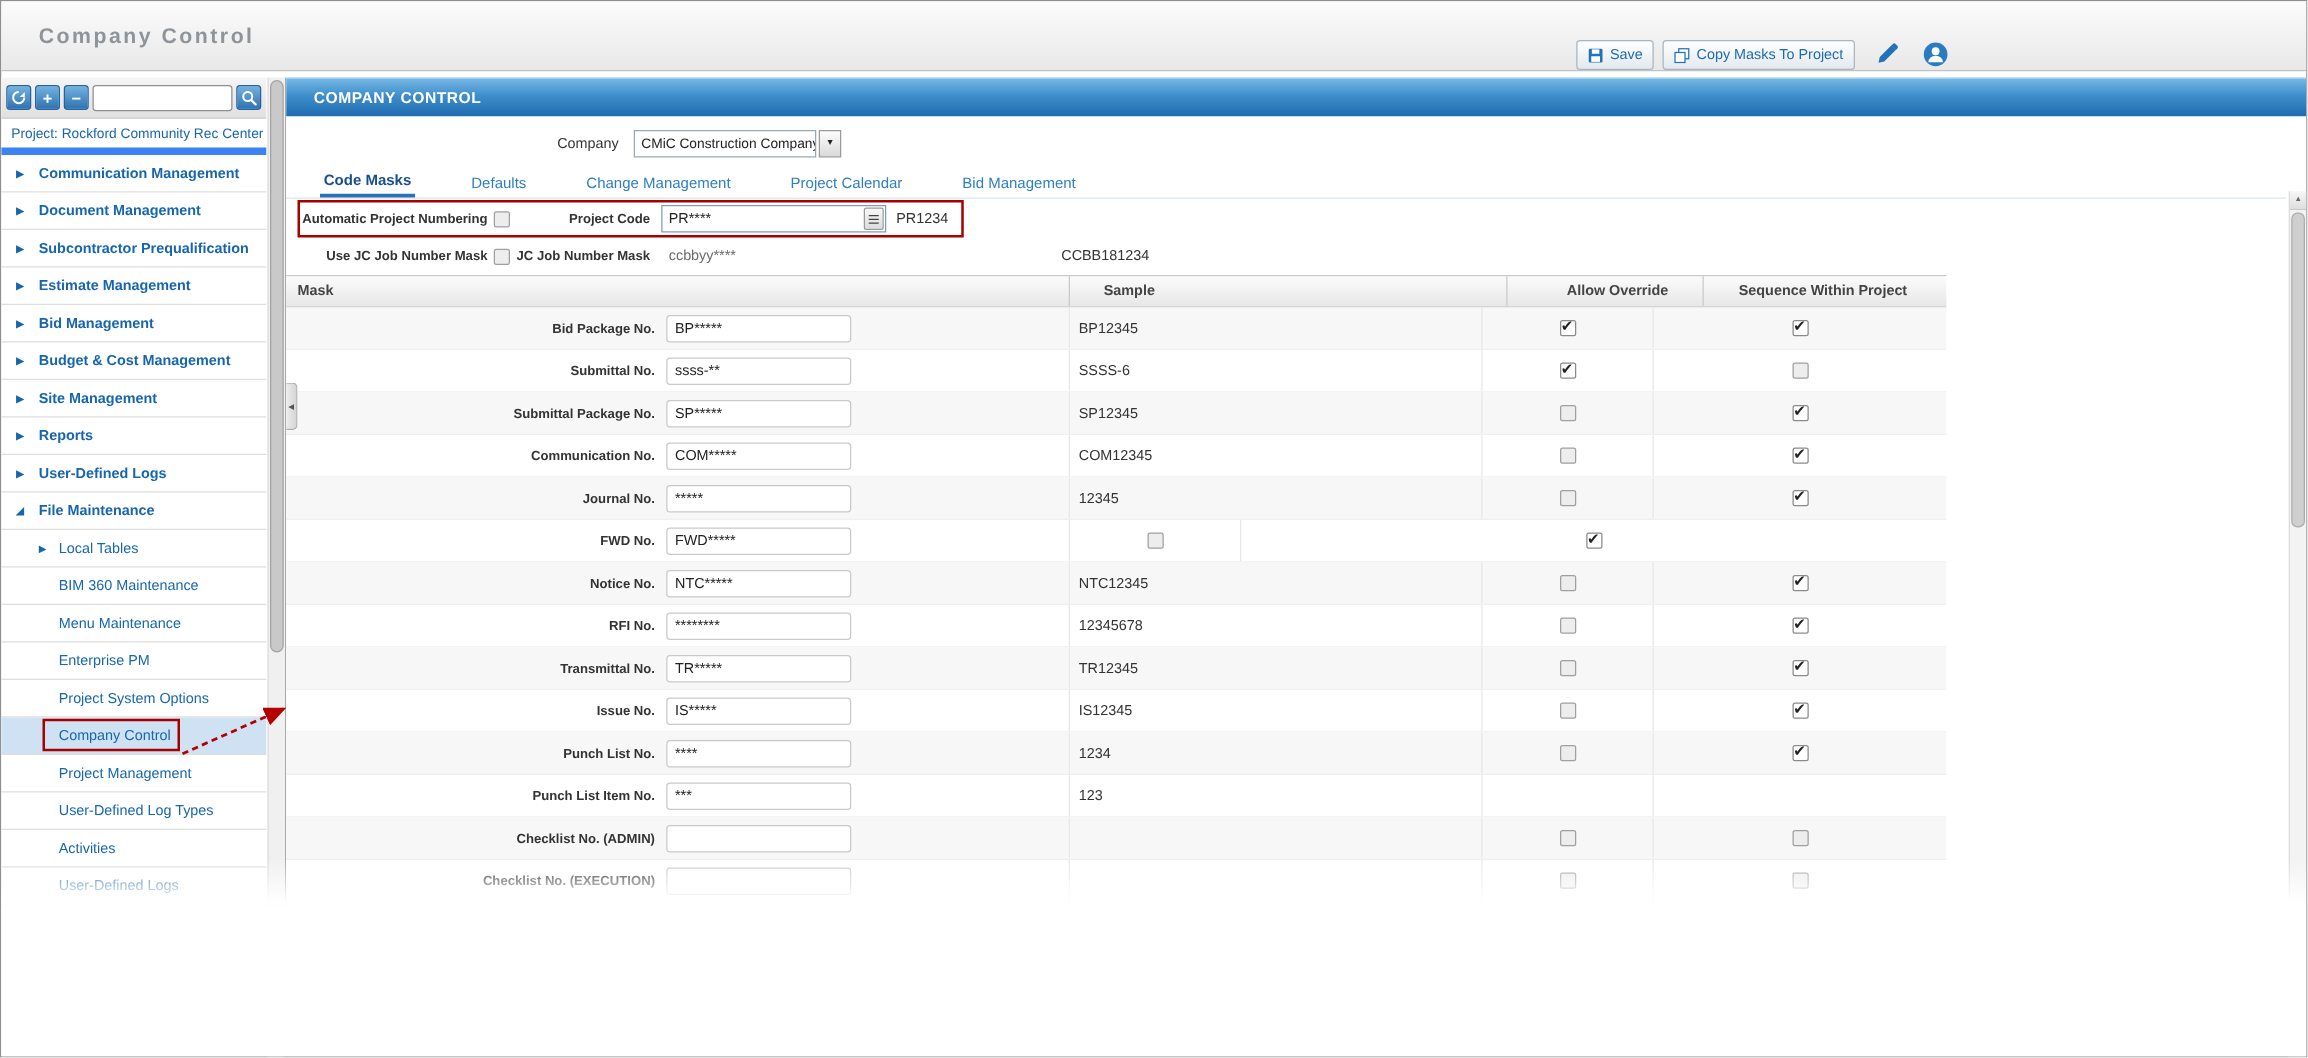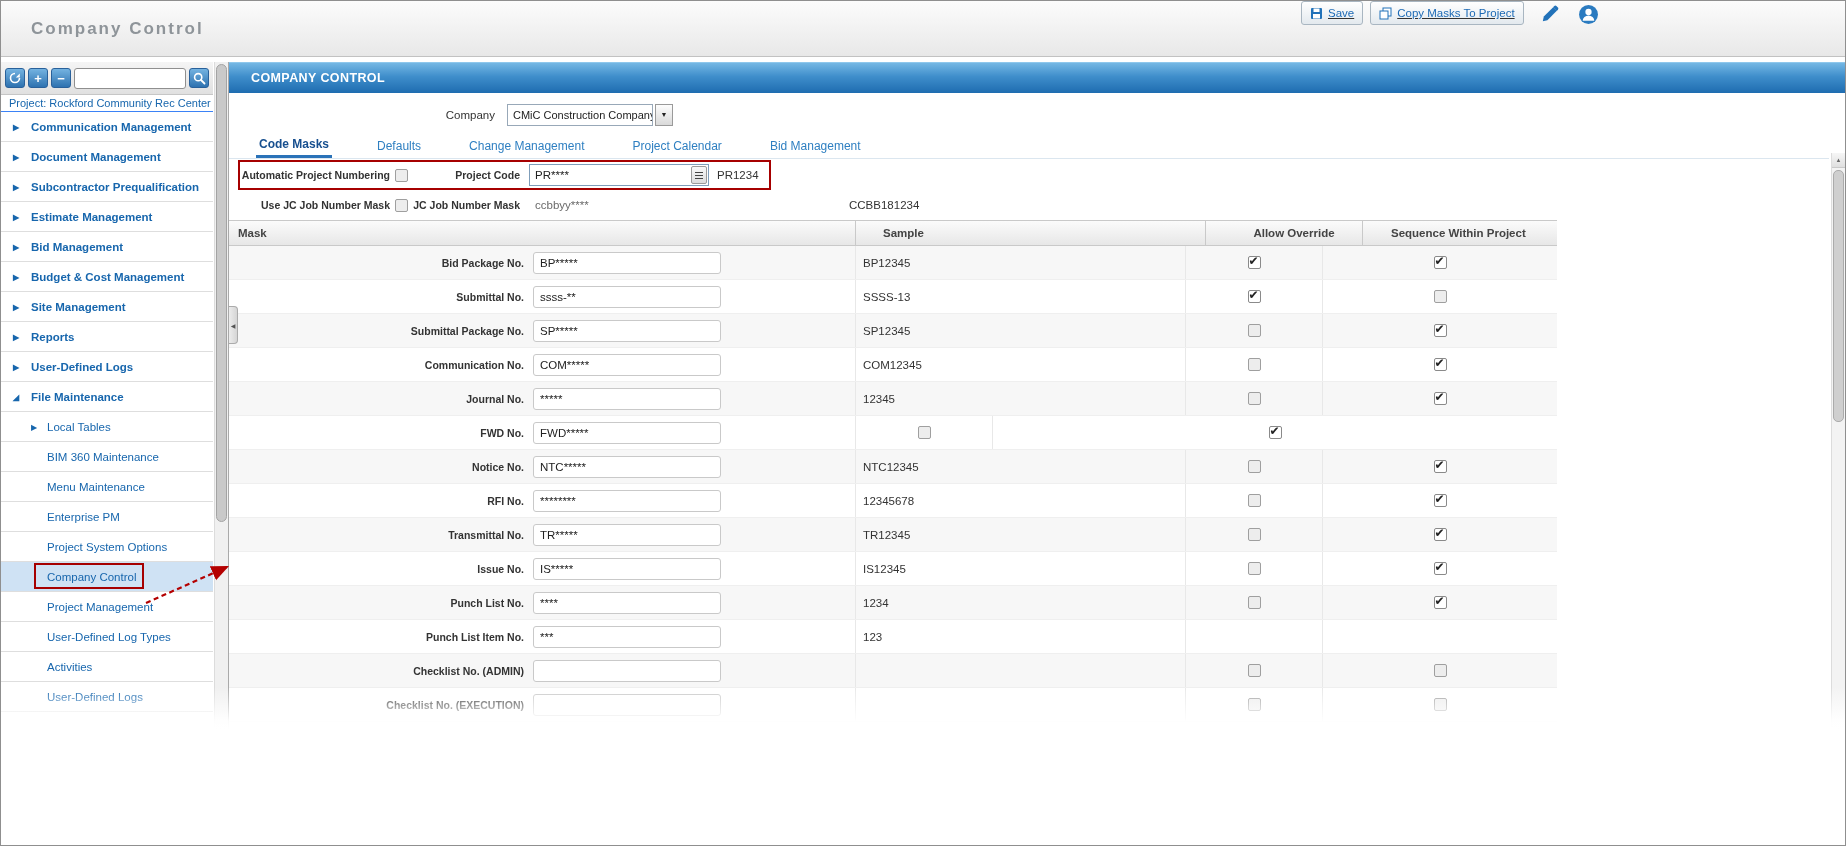--- a/index.html
+++ b/index.html
@@ -4,34 +4,34 @@
 <style>
   * { margin:0; padding:0; box-sizing:border-box; }
   html,body { background:#fff; }
   body { font-family:"Liberation Sans", sans-serif; color:#333; }
 
   .app { position:relative; width:1846px; height:846px; border:1px solid #8f8f8f; background:#fff; overflow:hidden; }
 
   
   .topbar { height:56px; background:linear-gradient(#fcfcfc,#e8e8e8); border-bottom:1px solid #c2c2c2; position:relative; display:flex; align-items:center; }
   .logo { margin-left:30px; font-size:17px; font-weight:bold; letter-spacing:2px; color:#8e9499; white-space:nowrap; }
-  .topbar-actions { position:absolute; left:1300px; top:0; height:100%; display:flex; align-items:flex-start; gap:7px;text-decoration:underline; }
+  .topbar-actions { position:absolute; left:1260px; top:0; height:100%; display:flex; align-items:flex-end; gap:7px; }
   .tb-btn { display:inline-flex; align-items:center; gap:5px; height:24px; padding:0 8px; background:linear-gradient(#ffffff,#e3e9ee); border:1px solid #a9b6c1; border-radius:3px; color:#1d6ab5; font-size:11.5px; font-family:inherit; cursor:pointer; white-space:nowrap; }
   .tb-icon-btn { width:26px; height:26px; display:inline-flex; align-items:center; justify-content:center; background:none; border:none; cursor:pointer; margin-left:6px; }
 
   
   .body-wrap { display:flex; height:789px; padding-top:5px; }
 
   
   .sidebar { width:228px; flex:none; position:relative; border-right:1px solid #a9a9a9; background:#fff; }
   .sidebar-inner { margin-right:15px; }
   .side-toolbar { height:33px; background:linear-gradient(#f5f5f5,#e0e0e0); border-bottom:1px solid #c6c6c6; display:flex; align-items:center; gap:3px; padding:0 4px; }
   .mini-btn { width:20px; height:20px; flex:none; border:1px solid #29619b; border-radius:3px; background:linear-gradient(#74b3e1,#2e72b0); color:#fff; display:inline-flex; align-items:center; justify-content:center; font-size:13px; font-weight:bold; line-height:1; cursor:pointer; font-family:inherit; }
   .side-search { flex:1; min-width:0; height:21px; border:1px solid #8f8f8f; border-radius:3px; padding:0 6px; font-size:11.5px; font-family:inherit; }
-  .project-row { height:17px; display:flex; align-items:center; padding:0 8px; border-bottom:1px solid #3b82f6; color:#1766ad; font-size:11px; white-space:nowrap; }
+  .project-row { height:29px; display:flex; align-items:center; padding:0 8px; border-bottom:6px solid #3b82f6; color:#1766ad; font-size:11px; white-space:nowrap; }
   .menu-item { height:30px; display:flex; align-items:center; border-bottom:1px solid #dedede; color:#1766ad; font-size:11.5px; position:relative; cursor:pointer; white-space:nowrap; }
   .menu-item.bold { font-weight:bold; }
   .menu-item.lvl1 { padding-left:30px; }
   .menu-item.lvl2, .menu-item.lvl3 { padding-left:46px; }
   .tri { position:absolute; font-size:8px; top:50%; transform:translateY(-50%); color:#1766ad; }
   .lvl1 .tri { left:12px; }
   .lvl2 .tri { left:30px; }
   .menu-item.selected { background:#cfe2f4; }
   .sel-outline { position:absolute; left:33px; top:1px; width:110px; height:26px; border:2px solid #a60000; pointer-events:none; }
   .side-scroll { position:absolute; top:0; right:0; width:14px; height:100%; background:#f0f0f0; border-left:1px solid #dcdcdc; }
@@ -76,21 +76,21 @@
   .th-mask { width:627px; padding-left:9px; }
   .th-sample { width:330px; padding-left:7px; }
   .th-override { width:137px; justify-content:center; }
   .th-seq { flex:1; padding-left:8px; }
   .trow { display:flex; height:34px; align-items:center; border-bottom:1px solid #efefef; }
   .trow:nth-child(odd) { background:#f7f7f7; }
   .td { display:flex; align-items:center; height:100%; border-right:1px solid #e8e8e8; }
   .td:last-child { border-right:none; }
   .td-mask { width:627px; }
   .row-label { width:295px; text-align:right; font-weight:bold; font-size:10.5px; color:#333; white-space:nowrap; }
-  .mask-input { margin-left:9px; width:188px; height:22px; border:1px solid #c9c9c9; border-radius:3px; padding:0 6px; font-size:11.5px; font-family:inherit; color:#222; background:#fff; }
+  .mask-input { margin-left:9px; width:148px; height:22px; border:1px solid #c9c9c9; border-radius:3px; padding:0 6px; font-size:11.5px; font-family:inherit; color:#222; background:#fff; }
   .td-sample { width:330px; padding-left:7px; }
   .td-override { width:137px; justify-content:center; }
   .td-seq { flex:1; justify-content:center; }
 
   .splitter { position:absolute; left:0; top:244px; width:9px; height:38px; background:linear-gradient(90deg,#ececec,#d5d5d5); border:1px solid #ababab; border-left:none; border-radius:0 4px 4px 0; display:flex; align-items:center; justify-content:center; font-size:6px; color:#555; cursor:pointer; }
 
   .main-scroll { position:absolute; top:91px; right:0; bottom:0; width:14px; background:#f3f3f3; border-left:1px solid #dcdcdc; }
   .ms-up { position:absolute; top:0; left:0; width:13px; height:15px; background:linear-gradient(#f6f6f6,#dfdfdf); border-bottom:1px solid #c9c9c9; display:flex; align-items:center; justify-content:center; font-size:6px; color:#666; cursor:pointer; }
   .ms-thumb { position:absolute; left:1px; top:17px; width:11px; height:252px; background:#cfcfcf; border:1px solid #ababab; border-radius:5px; cursor:pointer; }
 
@@ -311,21 +311,21 @@
               </div>
               <div class="td td-seq">
                 <span class="cb checked"></span>
               </div>
             </div>
             <div class="trow">
               <div class="td td-mask">
                 <span class="row-label">Submittal No.</span>
                 <input class="mask-input" value="ssss-**" style="">
               </div>
-              <div class="td td-sample">SSSS-13</div>
+              <div class="td td-sample">SSSS-6</div>
               <div class="td td-override">
                 <span class="cb checked"></span>
               </div>
               <div class="td td-seq">
                 <span class="cb"></span>
               </div>
             </div>
             <div class="trow">
               <div class="td td-mask">
                 <span class="row-label">Submittal Package No.</span>

